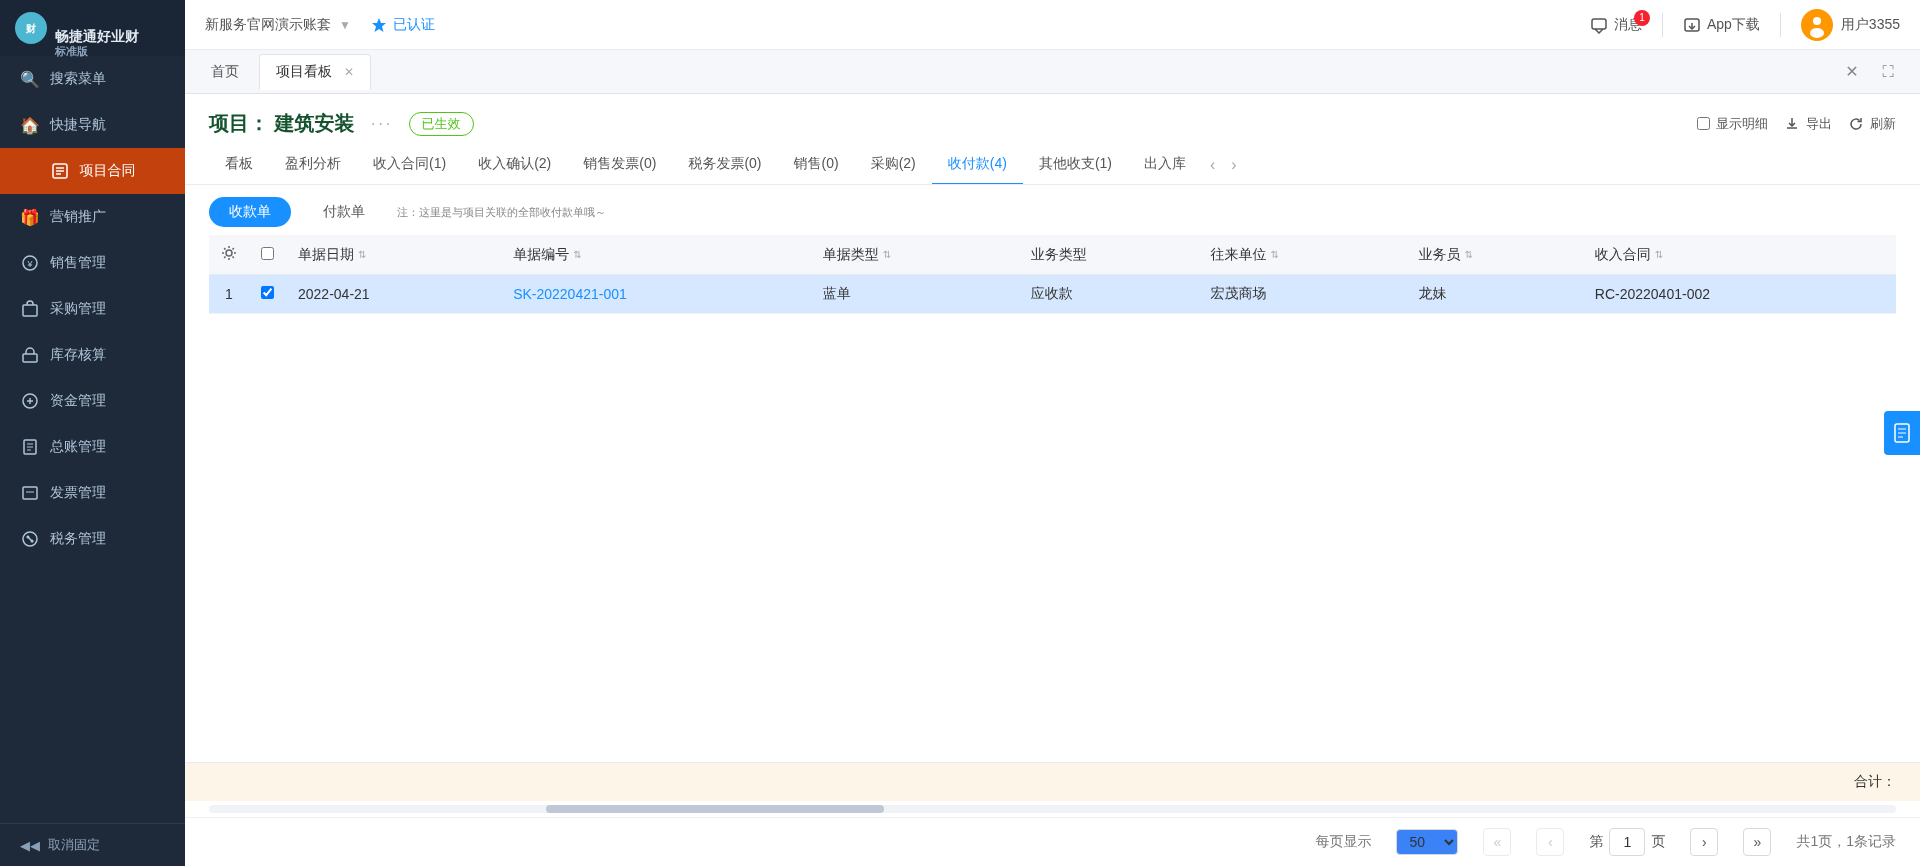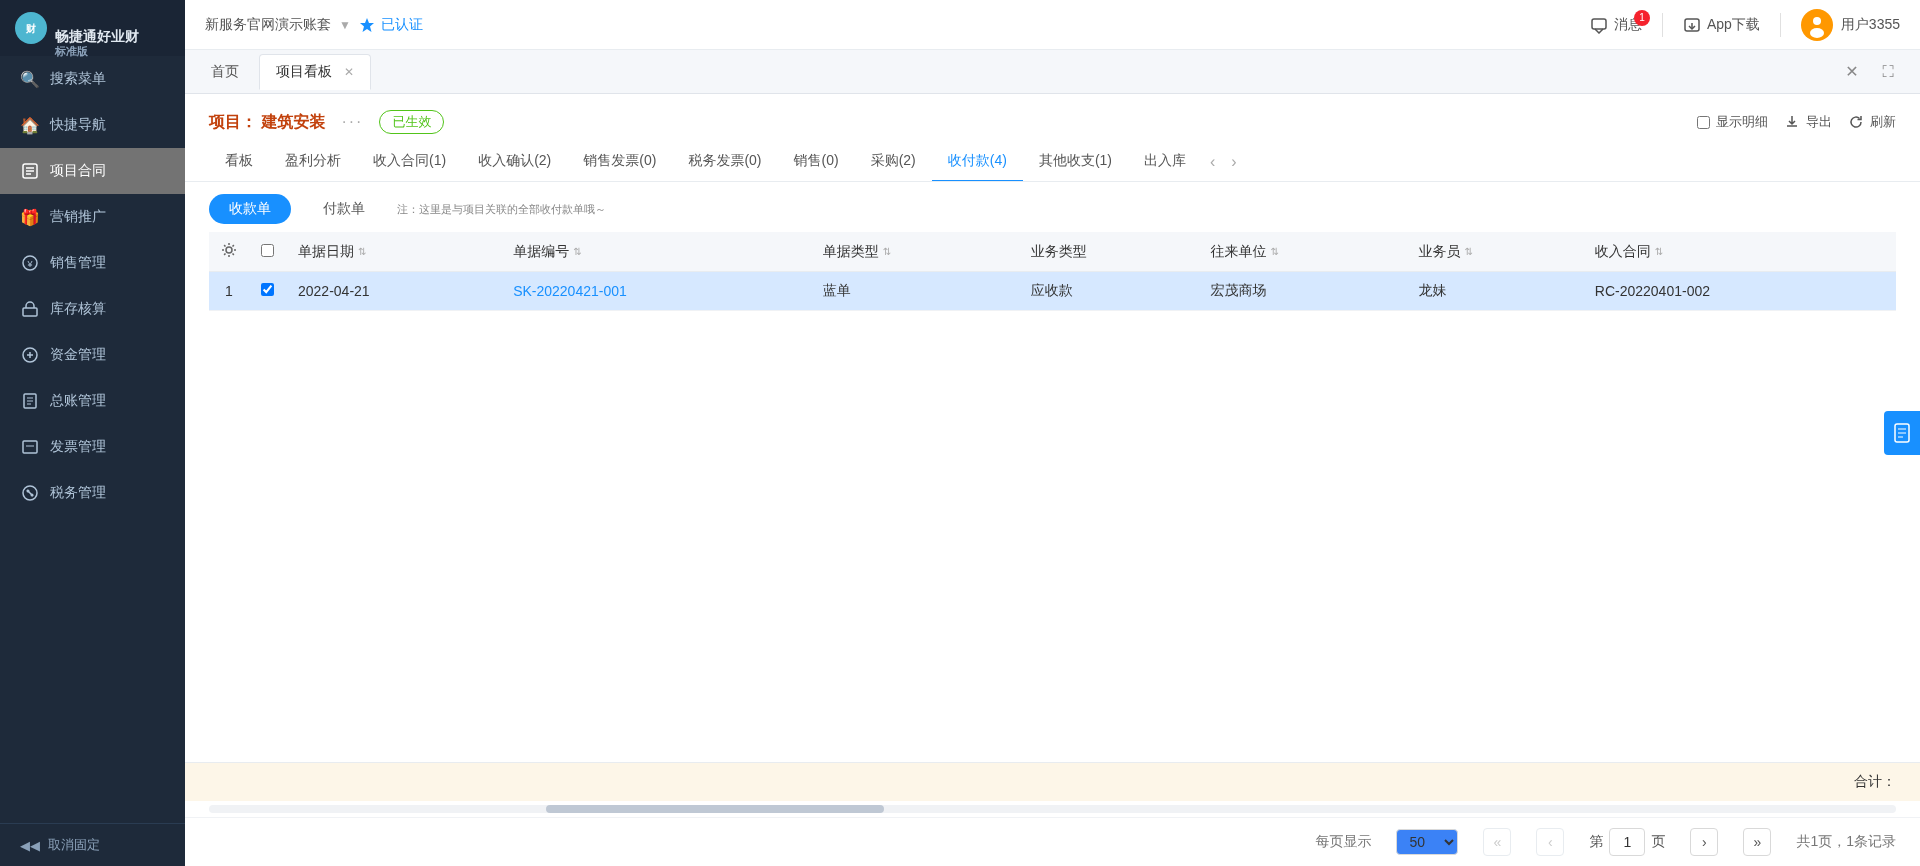--- a/index.html
+++ b/index.html
@@ -49,21 +49,21 @@
     .sidebar-item {
       display: flex;
       align-items: center;
       padding: 13px 20px;
       color: #b0c4d8;
       font-size: 14px;
       cursor: pointer;
       gap: 10px;
       transition: background 0.15s;
     }
-    .sidebar-item.active { background: #737373; color: #fff; }
+    .sidebar-item.active { background: #c2410c; color: #fff; justify-content: center; }
     .sidebar-item-icon { width: 20px; height: 20px; display: flex; align-items: center; justify-content: center; font-size: 16px; }
     .sidebar-bottom {
       padding: 12px 20px;
       color: #8aa0b8;
       font-size: 13px;
       cursor: pointer;
       display: flex;
       align-items: center;
       gap: 8px;
       border-top: 1px solid #2a3c52;
@@ -80,21 +80,21 @@
     }
 
     
     .topbar {
       height: 50px;
       background: #fff;
       display: flex;
       align-items: center;
       padding: 0 20px;
       border-bottom: 1px solid #e8ecf0;
-      gap: 8px;
+      gap: 20px;
     }
     .topbar-account {
       display: flex;
       align-items: center;
       gap: 8px;
       color: #555;
       font-size: 14px;
       cursor: pointer;
     }
     .topbar-account-arrow { color: #aaa; font-size: 12px; }
@@ -207,23 +207,23 @@
     }
 
     
     .project-header {
       display: flex;
       align-items: center;
       padding: 16px 24px 0 24px;
       gap: 16px;
     }
     .project-title {
-      font-size: 16px;
+      font-size: 20px;
       font-weight: bold;
-      color: #c2410c;
+      color: #14532d;
     }
     .project-more {
       color: #aaa;
       cursor: pointer;
       font-size: 16px;
       letter-spacing: 2px;
     }
     .project-status {
       border: 1px solid #52c41a;
       color: #52c41a;
@@ -479,20 +479,29 @@
       <span>营销推广</span>
     </div>
     <div class="sidebar-item">
       <span class="sidebar-item-icon">
         <svg width="18" height="18" viewBox="0 0 18 18">
             <circle cx="9" cy="9" r="7" fill="none" stroke="#b0c4d8" stroke-width="1.5"></circle>
             <text x="9" y="13" text-anchor="middle" font-size="9" fill="#b0c4d8">¥</text>
           </svg>
       </span>
       <span>销售管理</span>
+    </div>
+    <div class="sidebar-item">
+      <span class="sidebar-item-icon">
+        <svg width="18" height="18" viewBox="0 0 18 18">
+            <rect x="2" y="5" width="14" height="11" rx="1" fill="none" stroke="#b0c4d8" stroke-width="1.5"></rect>
+            <path d="M6 5V4a3 3 0 016 0v1" fill="none" stroke="#b0c4d8" stroke-width="1.5"></path>
+          </svg>
+      </span>
+      <span>采购管理</span>
     </div>
     <div class="sidebar-item">
       <span class="sidebar-item-icon">
         <svg width="18" height="18" viewBox="0 0 18 18">
             <rect x="2" y="8" width="14" height="8" rx="1" fill="none" stroke="#b0c4d8" stroke-width="1.5"></rect>
             <path d="M5 8V6a4 4 0 018 0v2" fill="none" stroke="#b0c4d8" stroke-width="1.5"></path>
           </svg>
       </span>
       <span>库存核算</span>
     </div>

